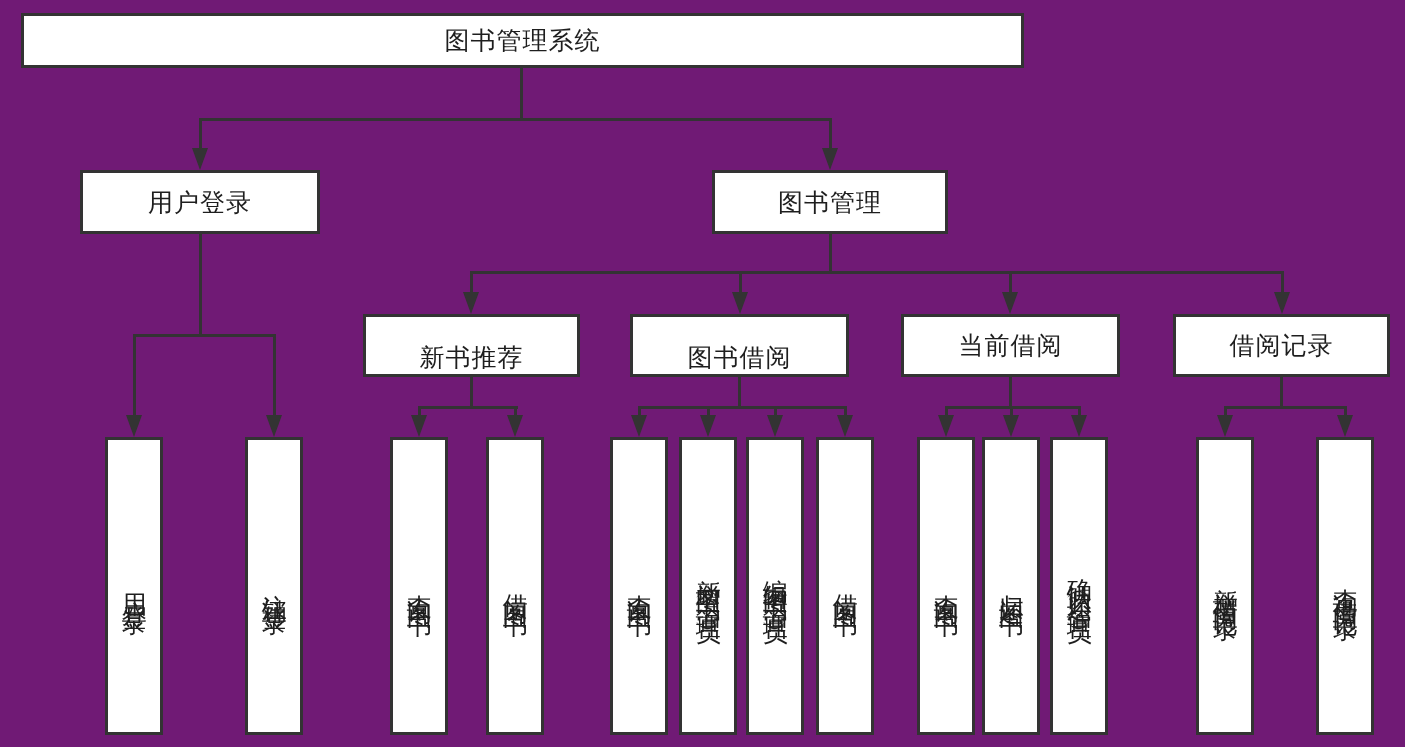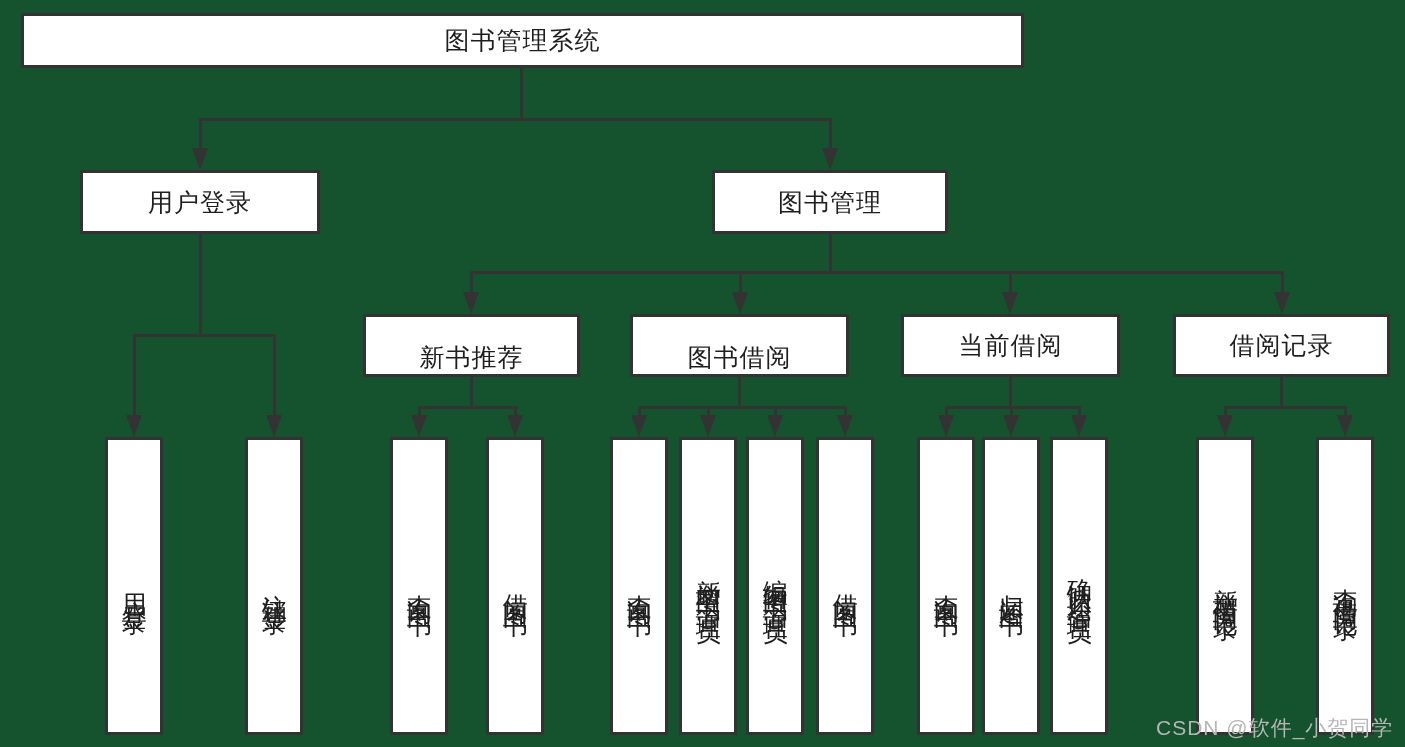--- a/index.html
+++ b/index.html
@@ -1,17 +1,17 @@
 <!DOCTYPE html>
 <html><head>
 <meta charset="utf-8">
 <style>
   html,body{margin:0;padding:0;background:#fff;}
   .canvas{
-    position:relative;width:1405px;height:747px;background:#14532d;
+    position:relative;width:1405px;height:747px;background:#701a75;
     font-family:"Liberation Sans","DejaVu Sans",sans-serif;overflow:hidden;
   }
   
   .box{
     position:absolute;box-sizing:border-box;border:3px solid #333333;background:#ffffff;
     display:flex;align-items:center;justify-content:center;
   }
   .hlabel{font-size:25px;color:#1e1e1e;letter-spacing:1px;white-space:nowrap;}
   .vlabel{
     writing-mode:vertical-rl;text-orientation:mixed;
@@ -151,15 +151,14 @@
     <span class="vlabel">确认归还（管理员）</span>
   </div>
 
   <div class="box leaf" style="left:1196px;">
     <span class="vlabel">新增借阅记录</span>
   </div>
   <div class="box leaf" style="left:1316px;">
     <span class="vlabel">查询借阅记录</span>
   </div>
 
-  <div class="wm">CSDN @软件_小贺同学</div>
 
 </div>
 
 </body></html>

